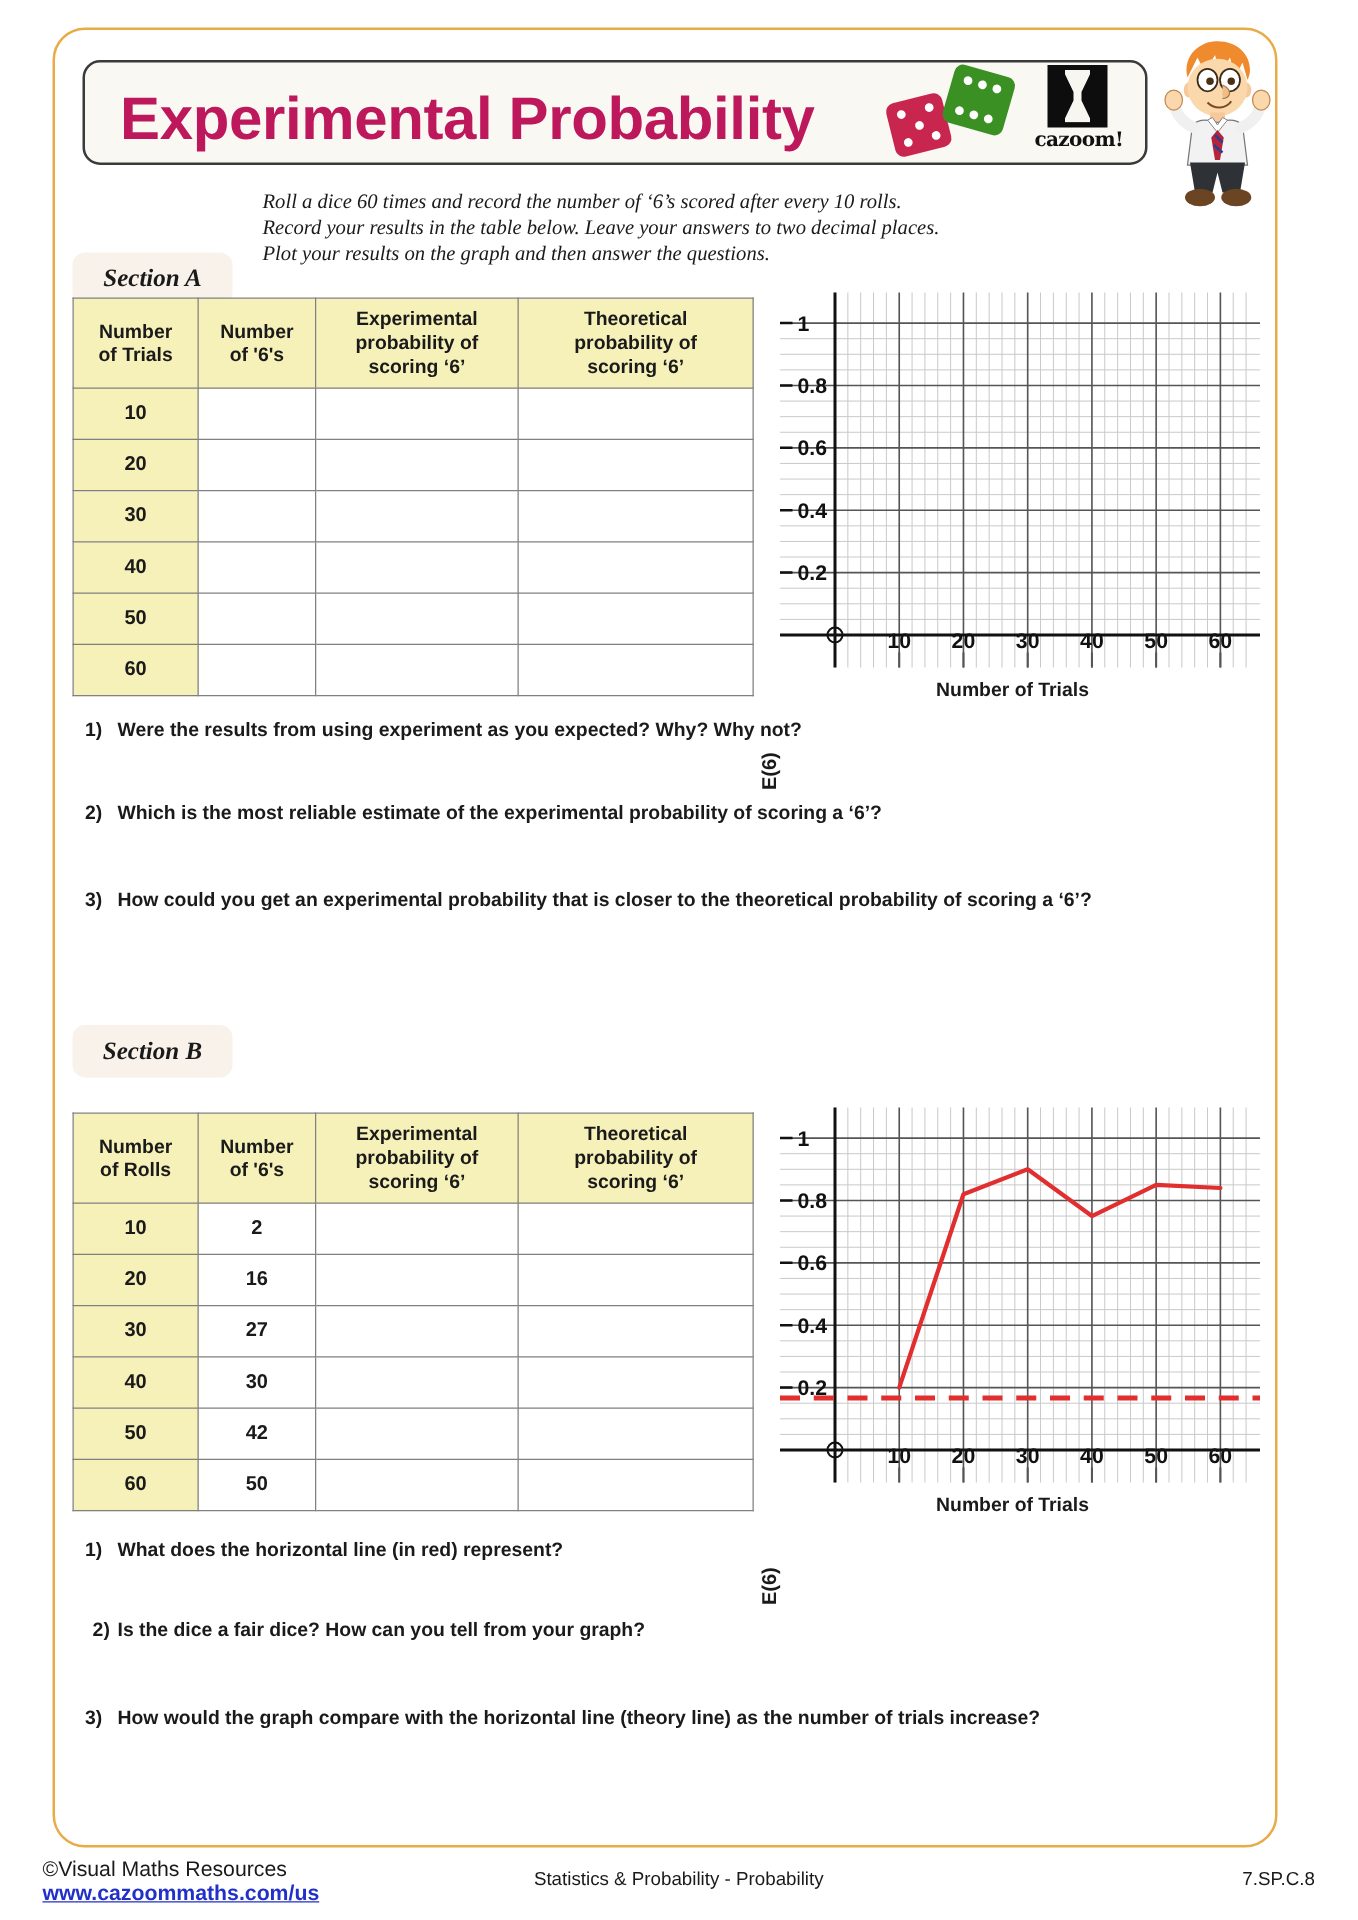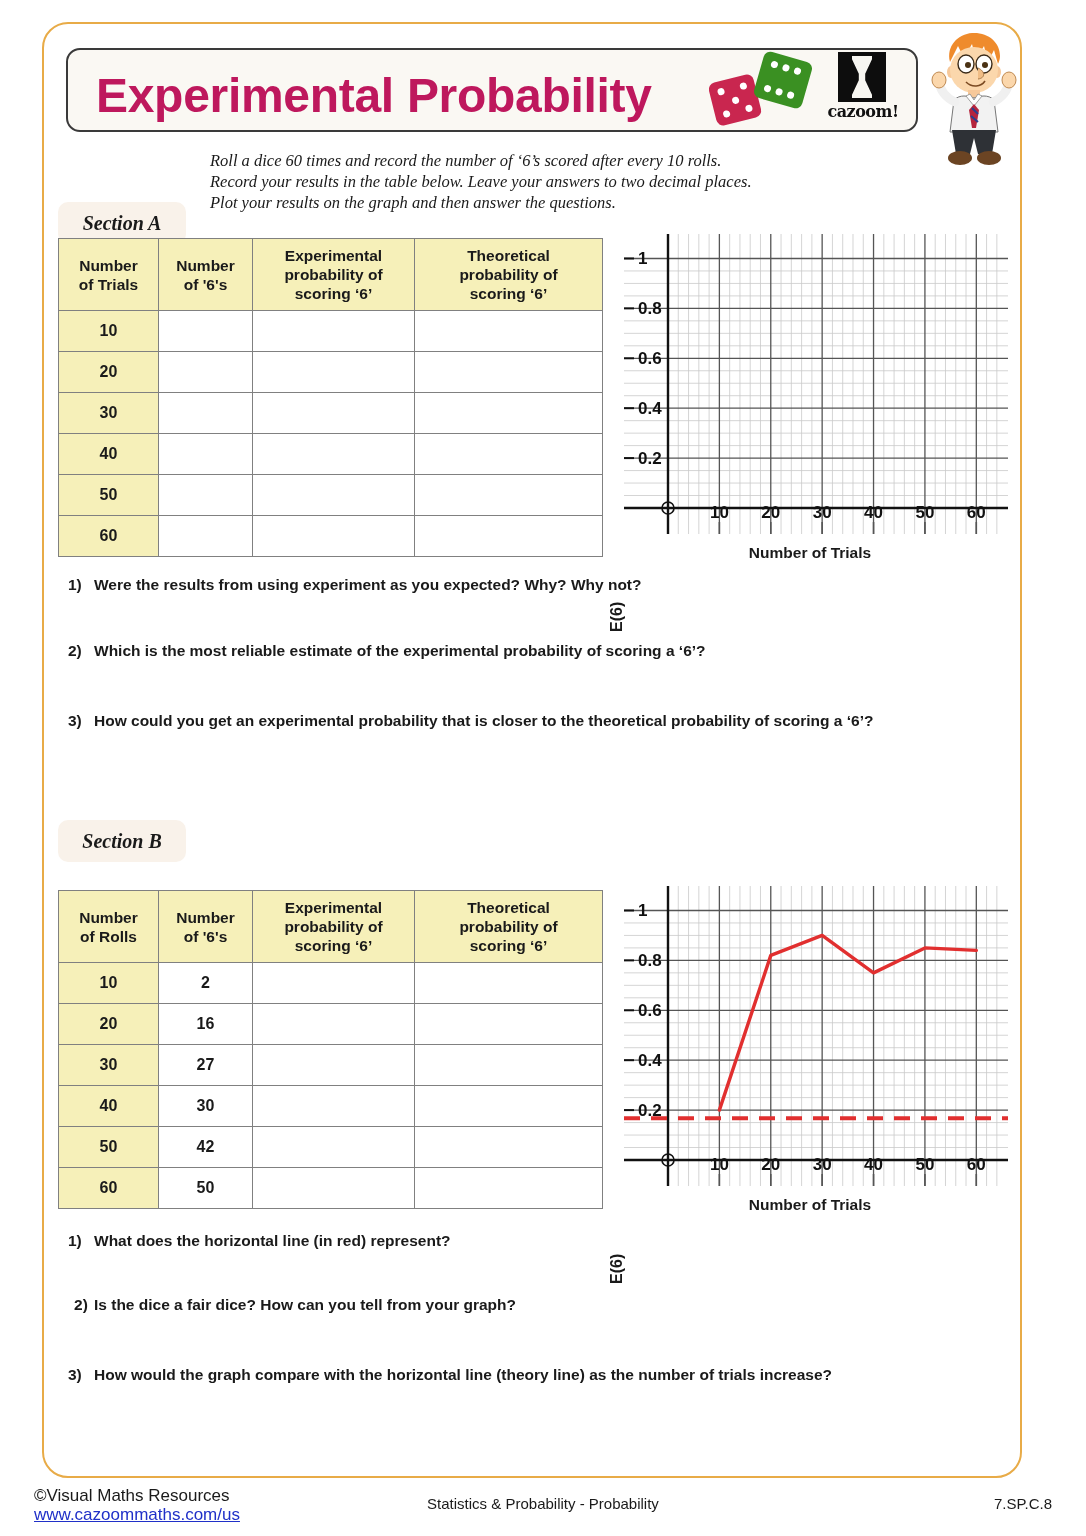--- a/index.html
+++ b/index.html
@@ -212,20 +212,21 @@
     position: absolute;
     left: 34px; top: 1486px;
     font-size: 17px;
     color: #1a1a1a;
     line-height: 19px;
   }
   #footer-link {
     color: #2030c8;
     text-decoration: underline;
     display: block;
+    font-weight: bold;
   }
   #footer-center {
     position: absolute;
     left: 0; top: 1495px;
     width: 1086px;
     text-align: center;
     font-size: 15px;
     color: #1a1a1a;
   }
   #footer-right {

